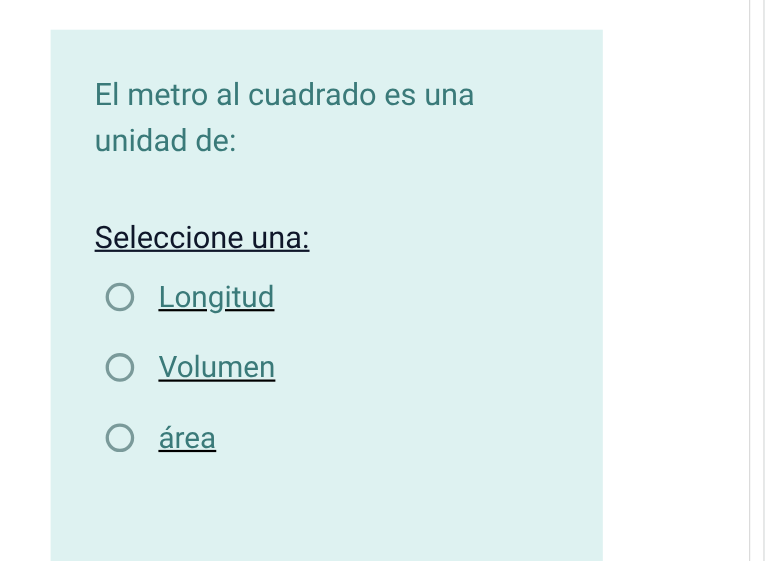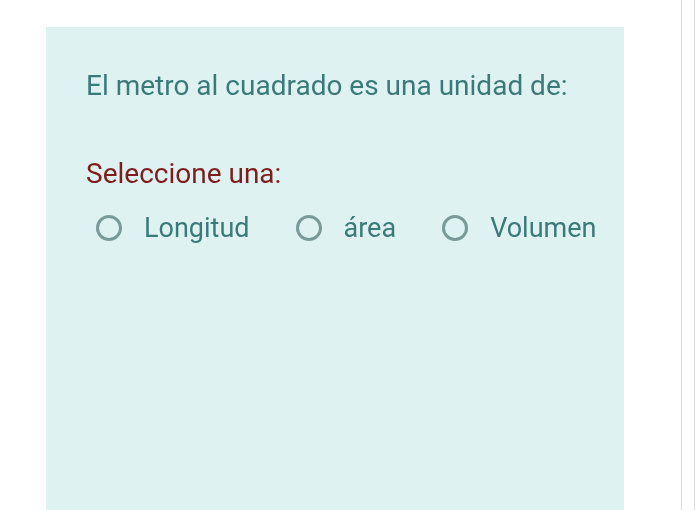--- a/index.html
+++ b/index.html
@@ -28,43 +28,45 @@
       right: 12px;
       top: 0;
       width: 1px;
       height: 100%;
       background: #d8d8d8;
     }
     .question-card {
       position: absolute;
       left: 46px;
       top: 27px;
-      width: 578px;
+      width: 502px;
       height: 483px;
       background: #def2f1;
       padding: 38px 40px 30px 40px;
     }
     .question-text {
       color: #3a7a79;
       font-size: 28px;
       font-weight: 400;
       line-height: 1.5;
       margin-bottom: 50px;
     }
     .select-prompt {
-      color: #7f1d1d;
+      color: #0f172a;
       font-size: 28px;
       font-weight: 400;
       margin-bottom: 22px;
+      text-decoration: underline;
     }
     .options {
       display: flex;
-      flex-direction: row;
-      gap: 46px;
+      flex-direction: column;
+      gap: 32px;
       padding-left: 10px;
+      text-decoration: underline;
     }
     .option-row {
       display: flex;
       align-items: center;
       gap: 22px;
       cursor: pointer;
     }
     .radio {
       width: 26px;
       height: 26px;
@@ -86,21 +88,21 @@
   <div class="question-card">
     <div class="question-text">El metro al cuadrado es una unidad de:</div>
     <div class="select-prompt">Seleccione una:</div>
     <div class="options">
       <div class="option-row">
         <span class="radio"></span>
         <span class="option-label">Longitud</span>
       </div>
       <div class="option-row">
         <span class="radio"></span>
-        <span class="option-label">área</span>
+        <span class="option-label">Volumen</span>
       </div>
       <div class="option-row">
         <span class="radio"></span>
-        <span class="option-label">Volumen</span>
+        <span class="option-label">área</span>
       </div>
     </div>
   </div>
 </div>
 
 </body></html>

